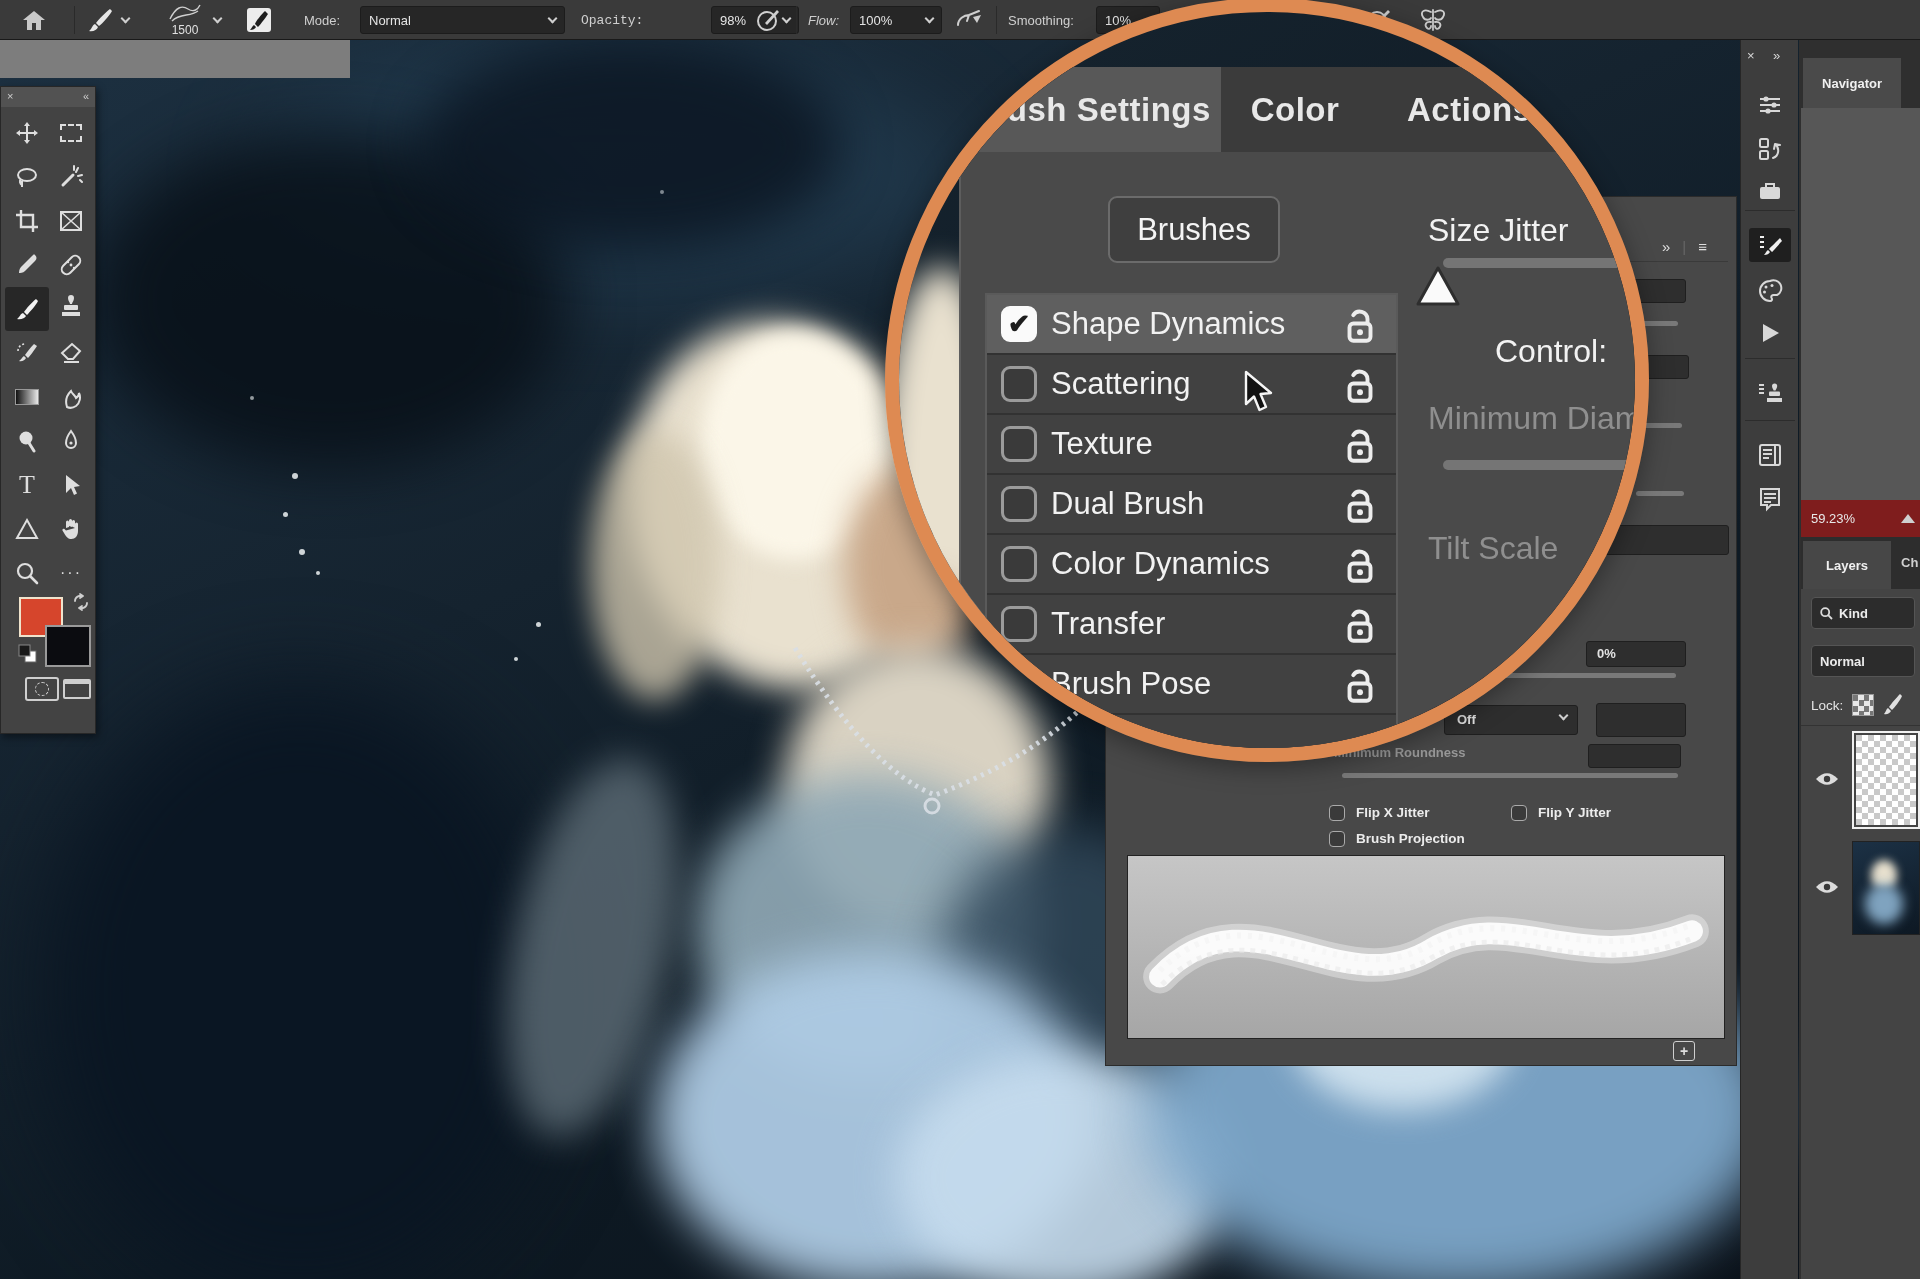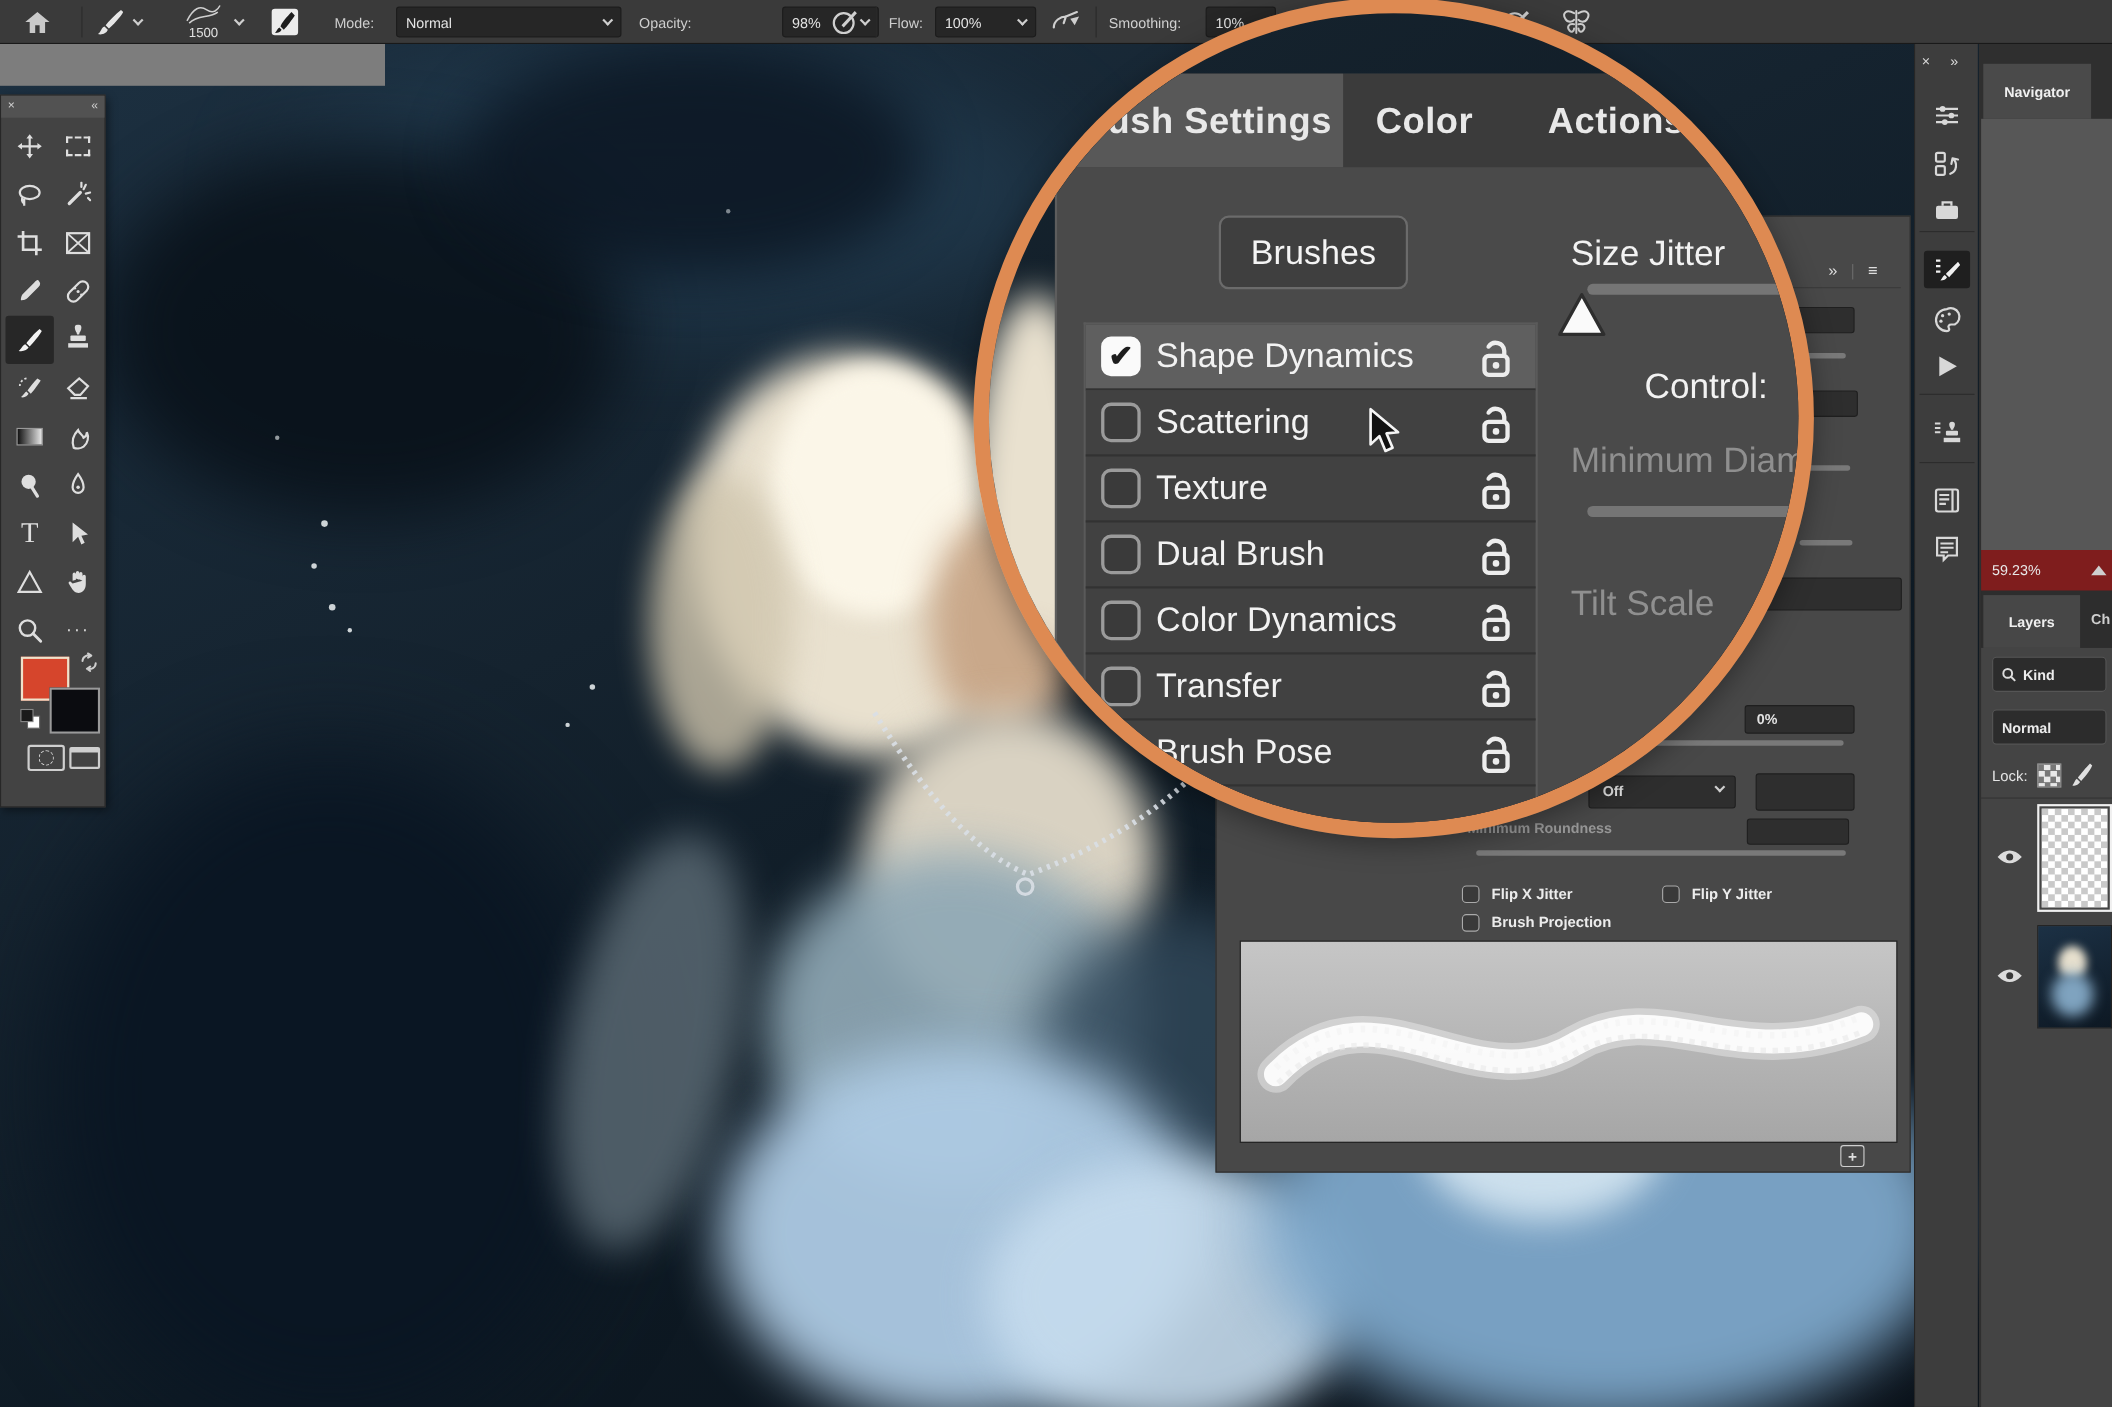--- a/index.html
+++ b/index.html
@@ -228,37 +228,37 @@
     </div>
     <div class="ob-item" style="left:304px;">
         <span class="ob-label">Mode:</span>
       </div>
     <div class="ob-item" style="left:360px;top:6px;height:28px;">
       <div class="ob-box" style="width:205px;justify-content:space-between;">
         <span>Normal</span>
         <span class="chev"></span>
       </div>
     </div>
-    <div class="ob-item" style="left:581px;">
+    <div class="ob-item" style="left:581px;font-family:Liberation Mono, monospace;">
         <span class="ob-label">Opacity:</span>
       </div>
     <div class="ob-item" style="left:683px;top:6px;height:28px;margin-left:28px;">
       <div class="ob-box" style="width:88px;justify-content:space-between;">
         <span>98%</span>
         <span class="chev"></span>
       </div>
     </div>
     <div class="ob-item" style="left:755px;">
       <svg width="26" height="26" viewBox="0 0 26 26">
           <circle cx="12" cy="14" r="9" fill="none" stroke="#cfcfcf" stroke-width="2"></circle>
           <path d="M10 16 L22 3 L24 5 L12 18 Z" fill="#cfcfcf"></path>
         </svg>
     </div>
     <div class="ob-sep" style="left:796px;"></div>
-    <div class="ob-item" style="left:808px;">
+    <div class="ob-item" style="left:808px;font-style:italic;">
         <span class="ob-label">Flow:</span>
       </div>
     <div class="ob-item" style="left:850px;top:6px;height:28px;">
       <div class="ob-box" style="width:92px;justify-content:space-between;">
         <span>100%</span>
         <span class="chev"></span>
       </div>
     </div>
     <div class="ob-item" style="left:955px;">
       <svg width="28" height="26" viewBox="0 0 28 26">

